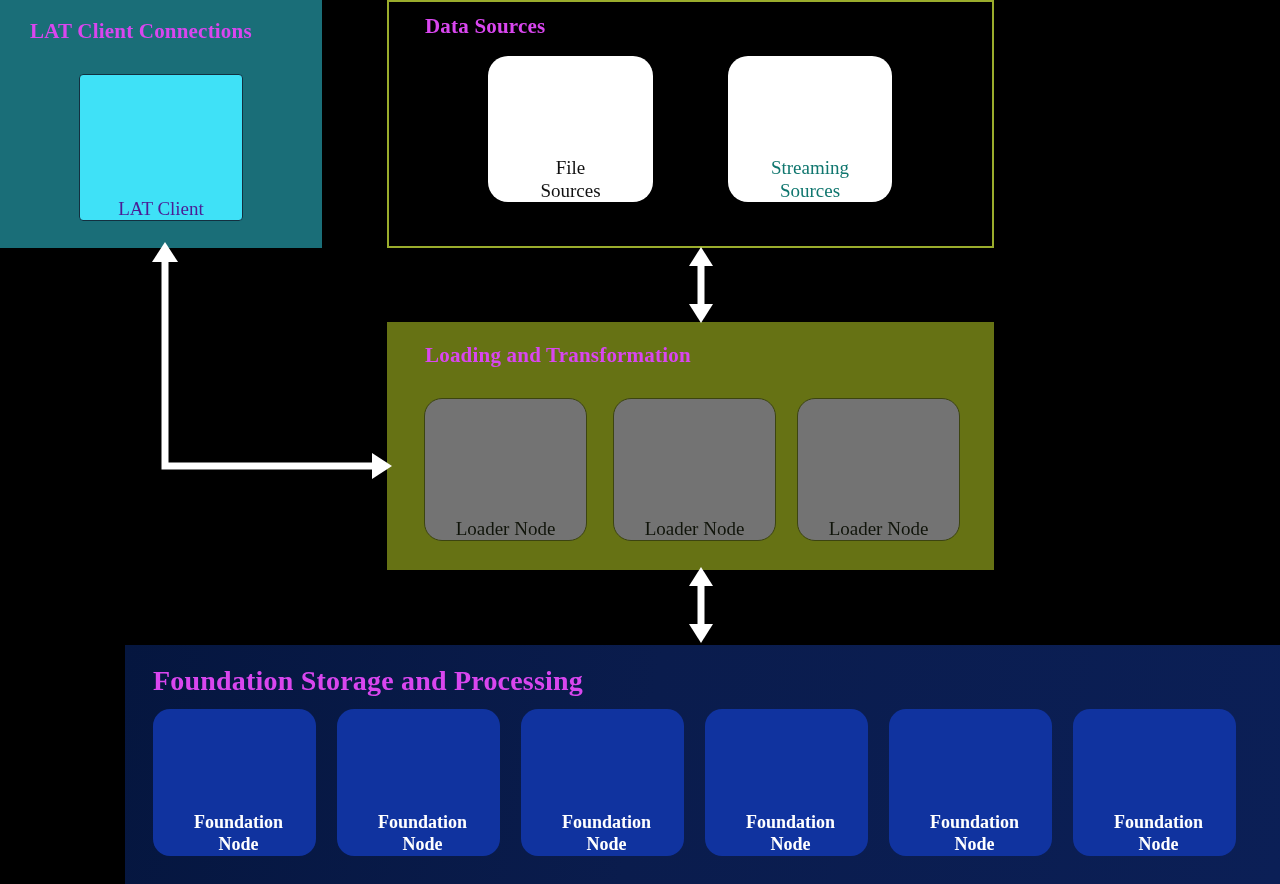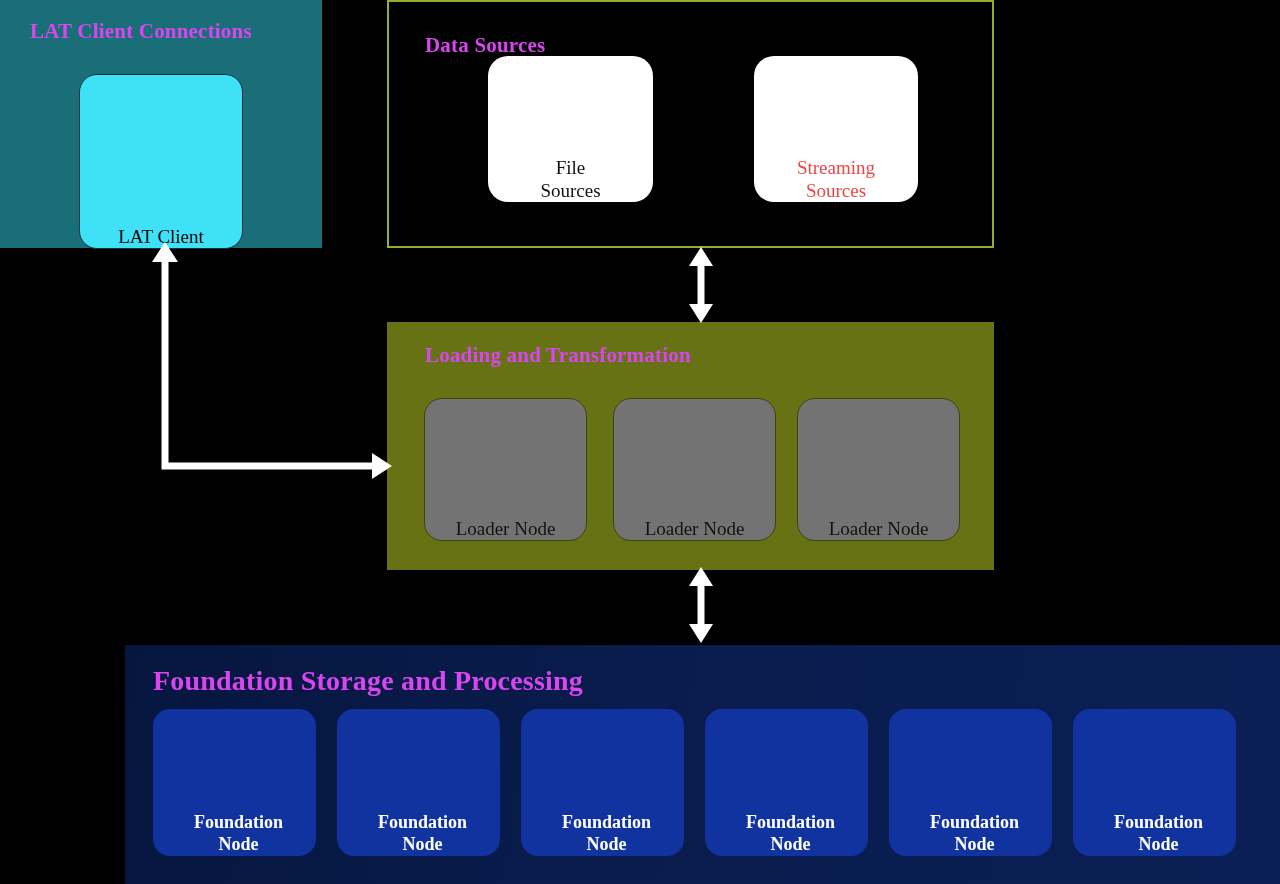--- a/index.html
+++ b/index.html
@@ -50,56 +50,54 @@
     left: 0px; top: 0px;
     width: 322px; height: 248px;
     background: #1a6e78;
   }
   #title-lat {
     left: 30px; top: 19px;
     font-size: 21px;
   }
   #node-lat-client {
     left: 79px; top: 74px;
-    width: 164px; height: 175px;
+    width: 164px; height: 147px;
     background: #3fe1f7;
     border: 1.5px solid #123040;
-    border-radius: 18px;
-    color: #000000;
+    border-radius: 4px;
+    color: #4c1d95;
     font-size: 19px;
   }
 
   
   #panel-datasources {
     left: 387px; top: 0px;
     width: 607px; height: 248px;
     background: #000000;
     border: 2px solid #9aac2c;
   }
   #title-datasources {
     left: 425px; top: 14px;
     font-size: 21px;
-    margin-top: 19px;
   }
   #node-file-sources {
     left: 488px; top: 56px;
     width: 165px; height: 146px;
     background: #ffffff;
     border-radius: 20px;
     color: #111111;
     font-size: 19px;
   }
   #node-streaming-sources {
     left: 728px; top: 56px;
     width: 164px; height: 146px;
     background: #ffffff;
     border-radius: 20px;
-    color: #ef4444;
-    font-size: 19px;
-    margin-left: 26px;
+    color: #0f766e;
+    font-size: 19px;
   }
 
   
   #panel-lat-transform {
     left: 387px; top: 322px;
     width: 607px; height: 248px;
     background: #667214;
   }
   #title-lat-transform {
     left: 425px; top: 343px;

